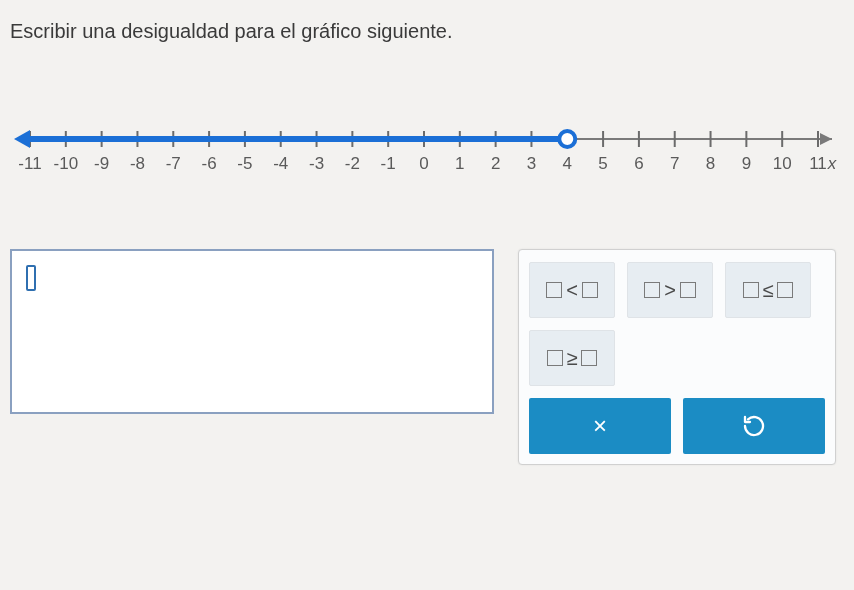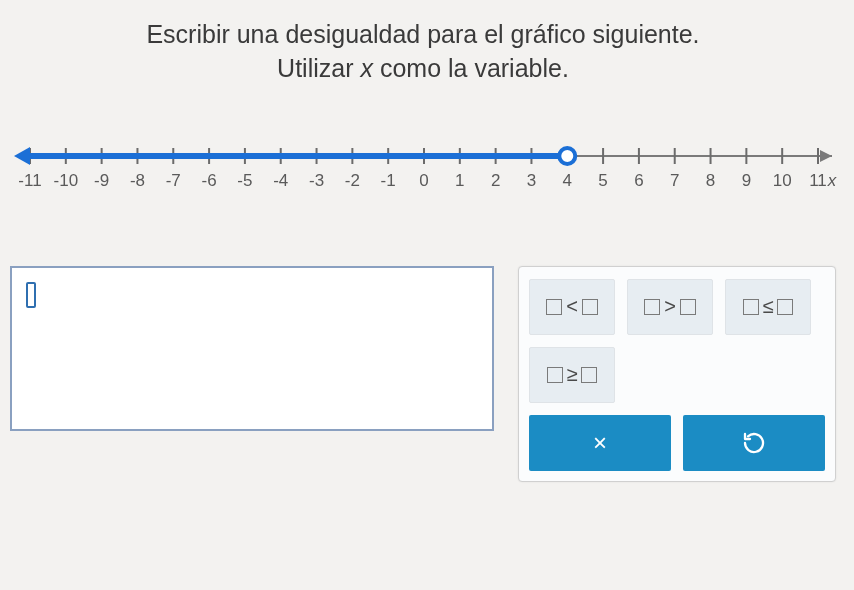--- a/index.html
+++ b/index.html
@@ -7,25 +7,24 @@
     margin: 0;
     padding: 18px 18px 18px 10px;
     font-family: Arial, Helvetica, sans-serif;
     background: #f3f2f0;
     color: #2b2b2b;
     width: 854px;
     height: 590px;
     overflow: hidden;
   }
   .problem-text {
-    font-size: 25px;
+    font-size: 20px;
     line-height: 1.35;
     color: #3a3a3a;
-    margin-bottom: 40px;
-    text-align: center;
+    margin-bottom: 64px;
   }
   .problem-text .var {
     font-style: italic;
   }
   
   .numberline-wrap {
     height: 90px;
     position: relative;
     margin-bottom: 50px;
   }
@@ -99,23 +98,20 @@
     border-radius: 2px;
     cursor: pointer;
   }
   .act-btn svg { display:block; }
 </style>
 </head>
 <body>
 
 <div class="problem-text">
   <div>Escribir una desigualdad para el gráfico siguiente.</div>
-  <div>
-    <span>Utilizar </span><span class="var">x</span><span> como la variable.</span>
-  </div>
 </div>
 
 <div class="numberline-wrap">
   <svg class="nl" width="830" height="90" viewBox="0 0 830 90">
     <g id="nl-group">
         <line x1="6" y1="30" x2="822" y2="30" stroke="#7a7a7a" stroke-width="2"></line>
         <polygon points="822,30 810,24 810,36" fill="#7a7a7a"></polygon>
         <line x1="20" y1="22" x2="20" y2="38" stroke="#6b6b6b" stroke-width="2"></line>
         <text x="20" y="60" text-anchor="middle" font-size="17" fill="#5a5a5a" font-family="Arial">-11</text>
         <line x1="55.81818181818182" y1="22" x2="55.81818181818182" y2="38" stroke="#6b6b6b" stroke-width="2"></line>

